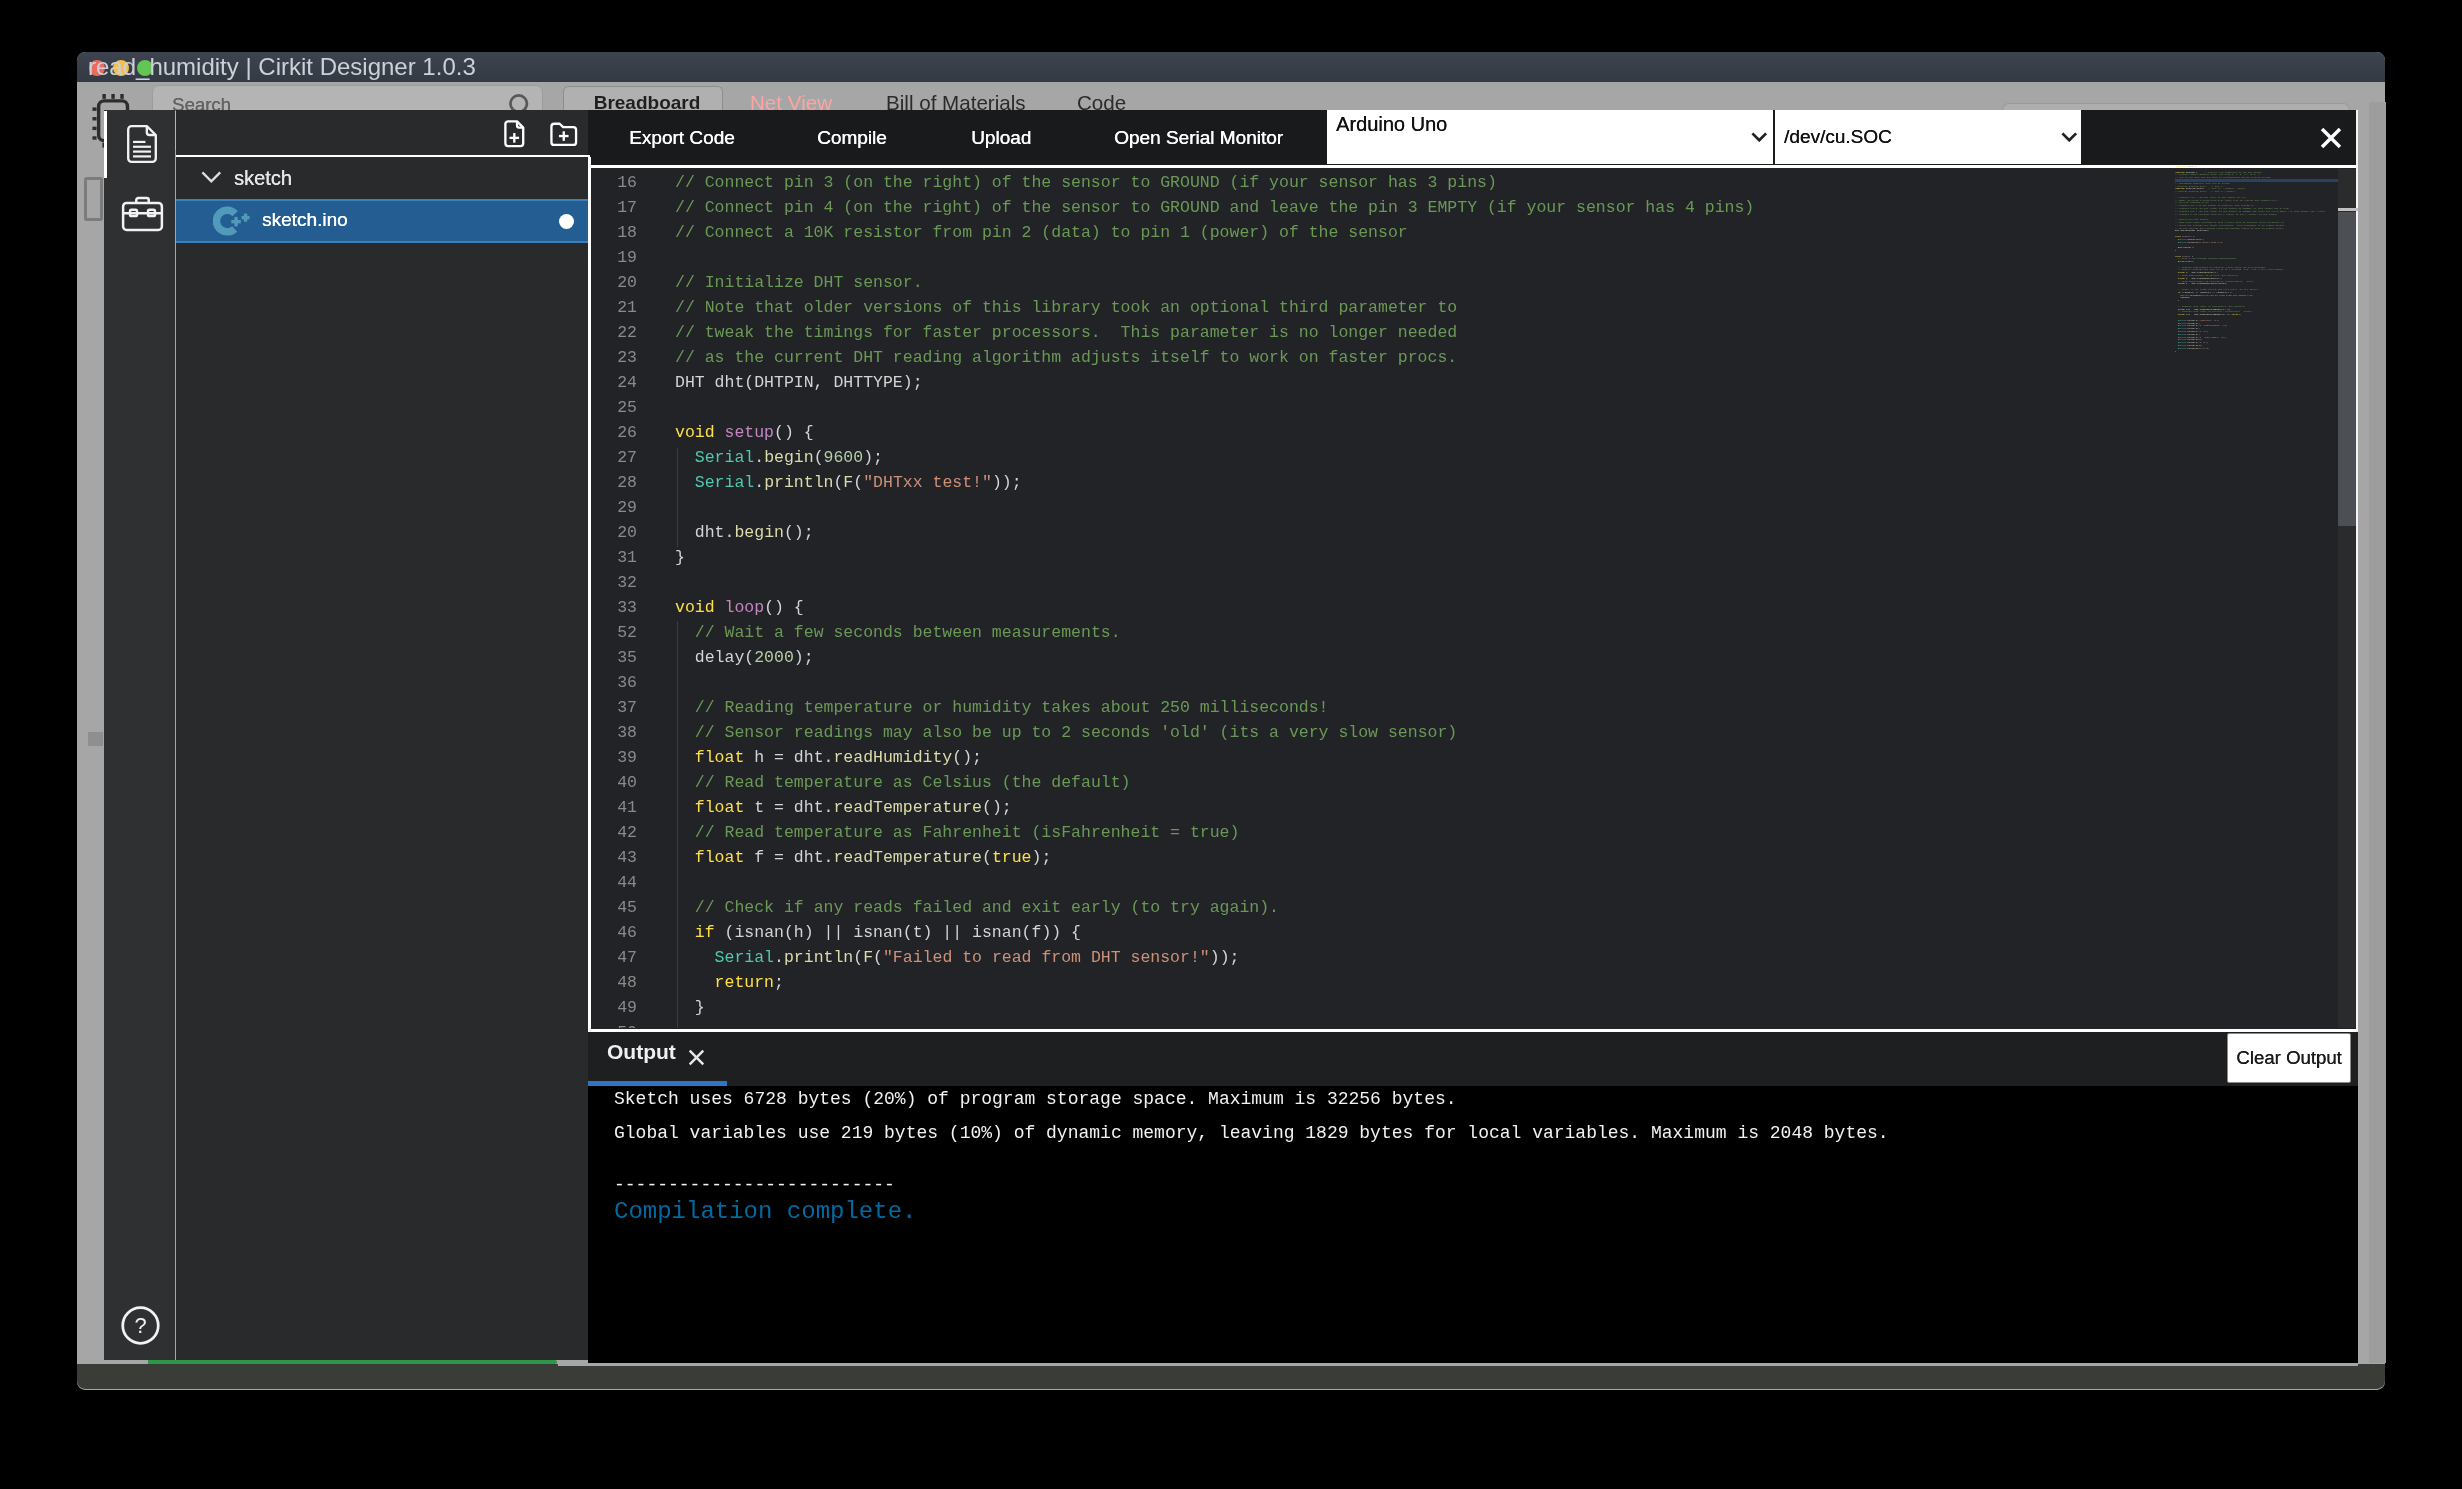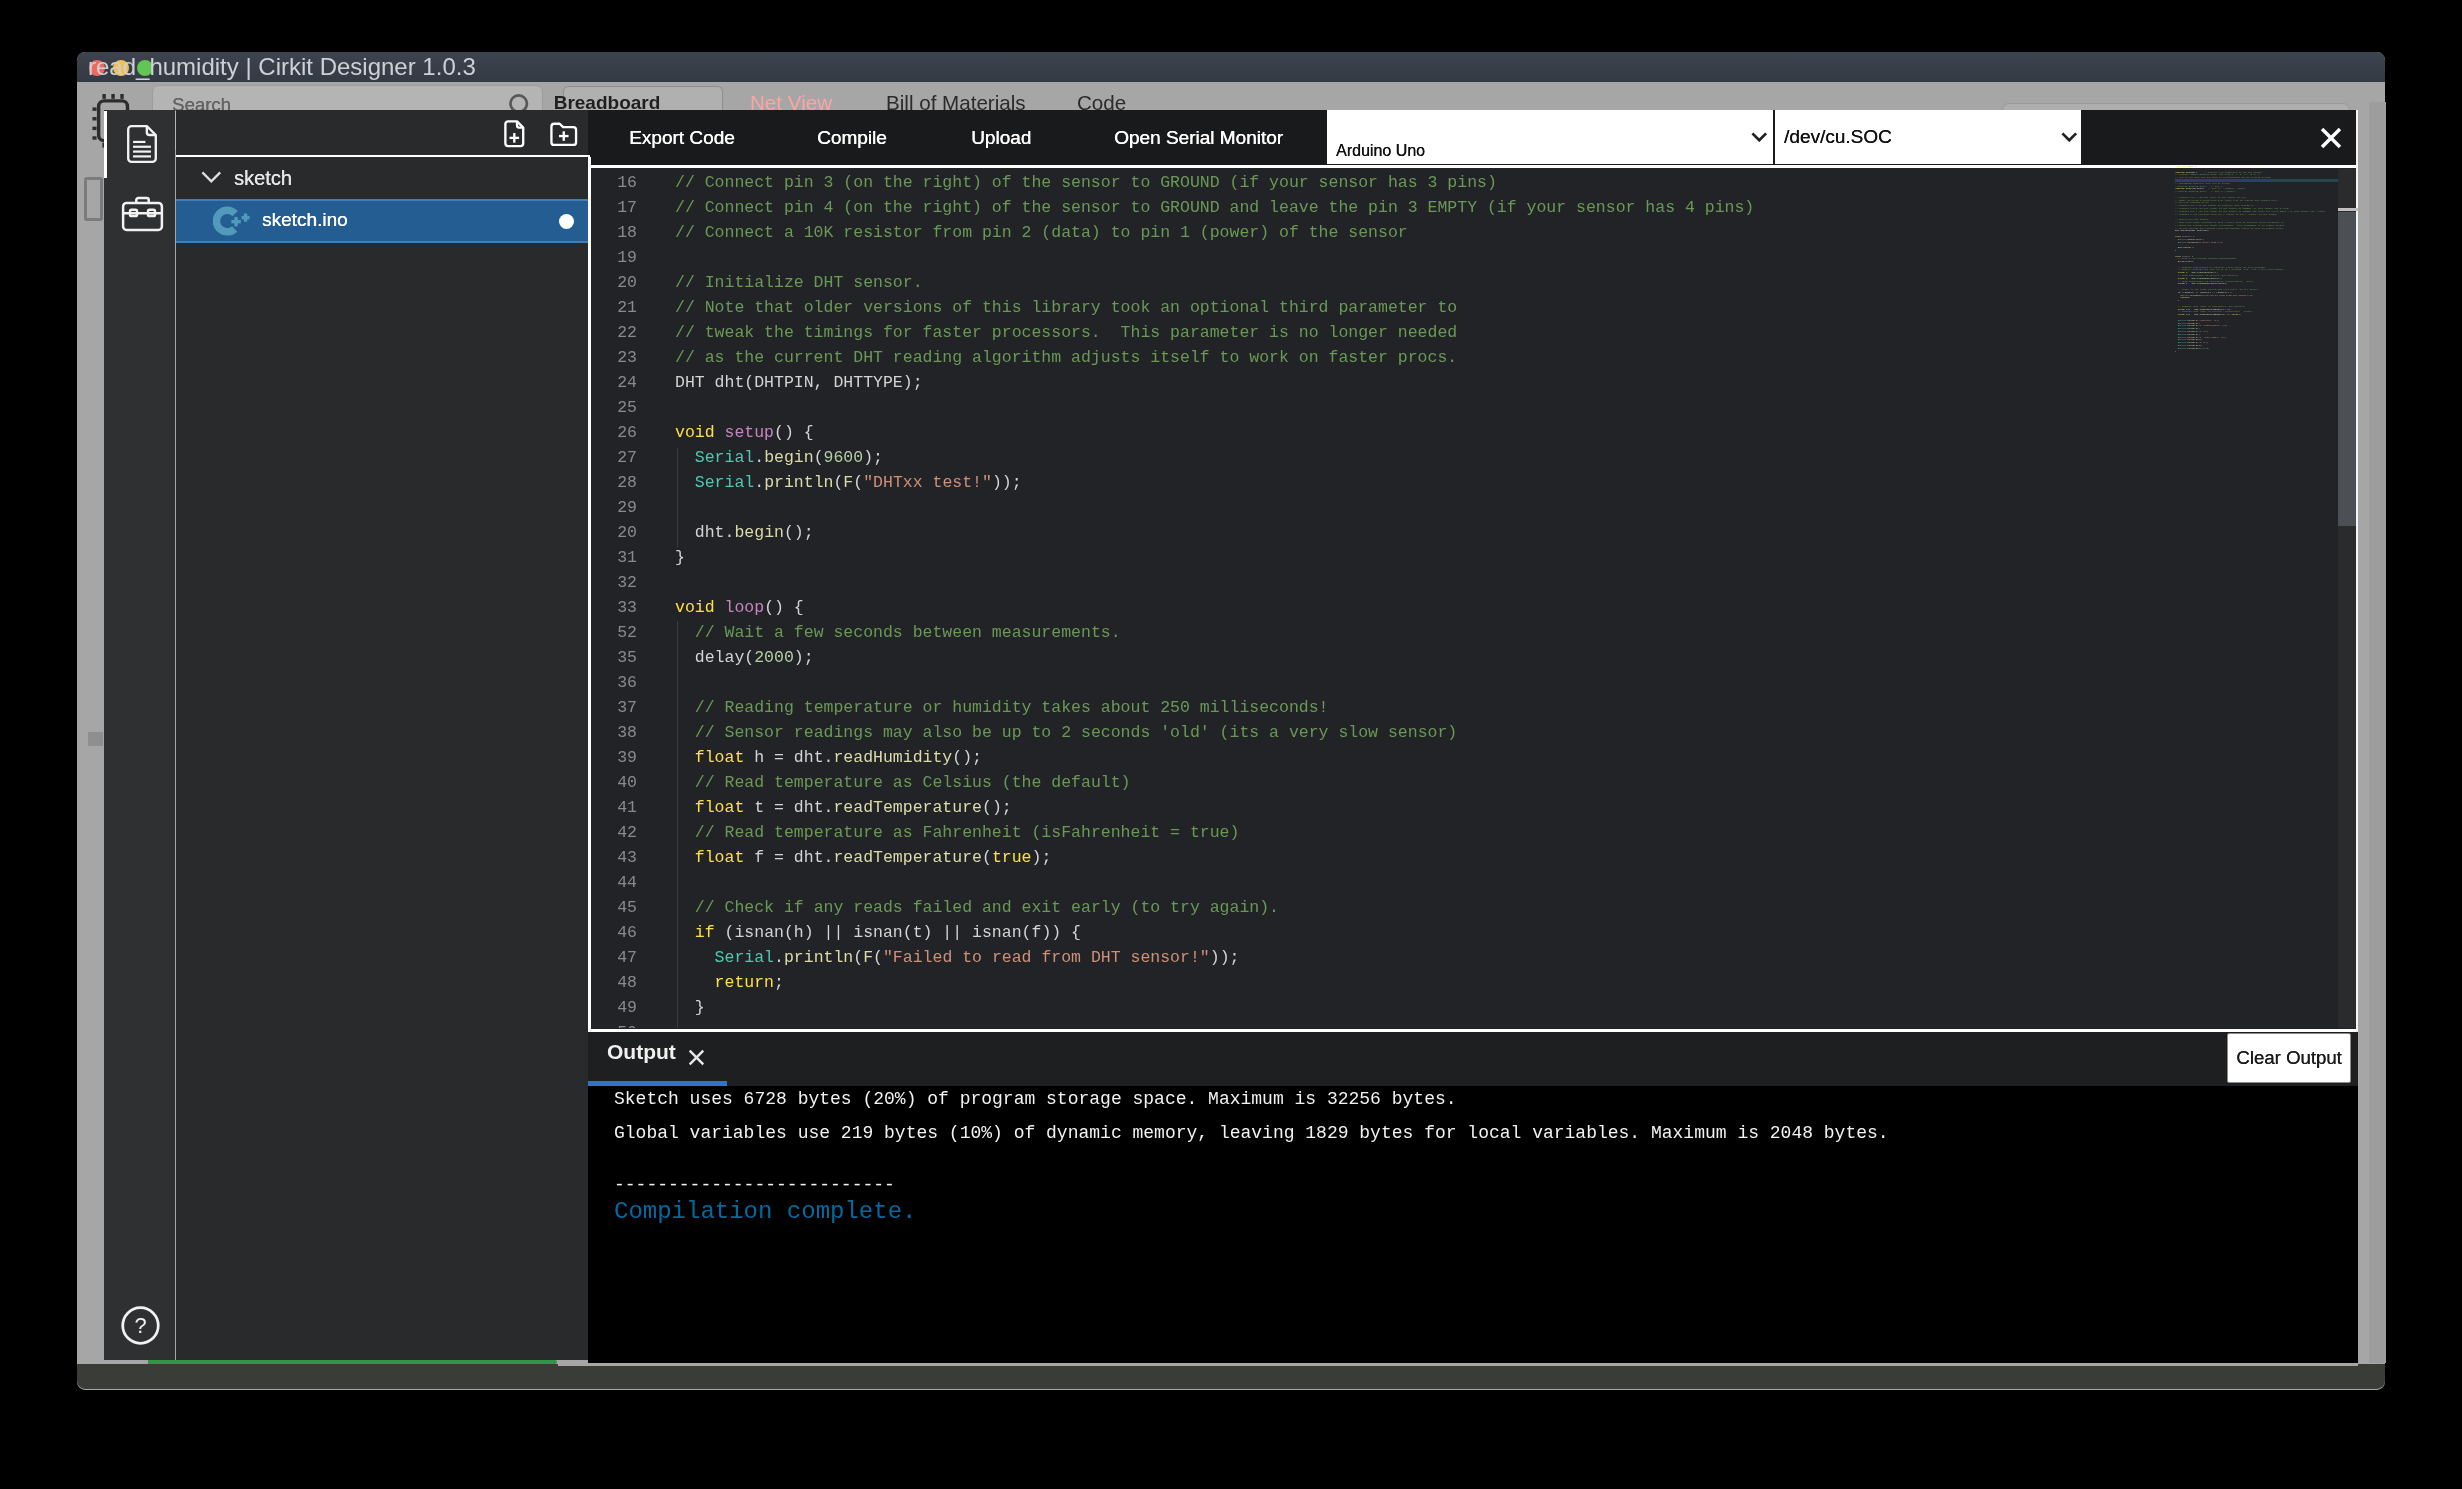--- a/index.html
+++ b/index.html
@@ -38,21 +38,21 @@
 <div class="ab" style="left:88px;top:732px;width:15px;height:13.7px;background:#8f8f8f"></div>
 
 <div class="ab" style="left:152px;top:85px;width:391px;height:66px;background:#b4b4b4;border:1.4px solid #9c9c9c;border-radius:6.9px"></div>
 <div class="ab" style="left:172px;top:94px;font-size:18.6px;color:#636363;text-shadow:0.3px 0 #636363">Search</div>
 <svg class="ab" style="left:507px;top:92px" width="27.5" height="27.5" viewBox="0 0 40 40">
  <circle cx="17" cy="17" r="12" stroke="#585858" stroke-width="4" fill="none"></circle>
  <line x1="26" y1="26" x2="35" y2="35" stroke="#585858" stroke-width="4"></line>
 </svg>
 
 <div class="ab" style="left:563px;top:86px;width:160px;height:41px;background:#b0b0b0;border:1.4px solid #8d8d8d;border-bottom:none;border-radius:5.5px 5.5px 0 0"></div>
-<div class="ab" style="left:539px;top:92px;width:136px;text-align:center;font-size:19px;font-weight:bold;color:#1f1f1f">Breadboard</div>
+<div class="ab" style="left:579px;top:92px;width:136px;text-align:center;font-size:19px;font-weight:bold;color:#1f1f1f">Breadboard</div>
 <div class="ab" style="left:750px;top:91px;font-size:20.6px;color:#fca5a5">Net View</div>
 <div class="ab" style="left:886px;top:91px;font-size:20.6px;color:#2b2b2b">Bill of Materials</div>
 <div class="ab" style="left:1077px;top:91px;font-size:20.6px;color:#2b2b2b">Code</div>
 
 <div class="ab" style="left:2002px;top:103px;width:348px;height:9.6px;background:#aeaeae;border:1.4px solid #9a9a9a;border-bottom:none;border-radius:6.9px 6.9px 0 0"></div>
 <div class="ab" style="left:2369px;top:102px;width:16.5px;height:1261px;background:#9d9d9d"></div>
 
 <div class="ab" style="left:77px;top:1364px;width:2308px;height:25.4px;background:#3a3c38;border-radius:0 0 8.2px 8.2px"></div>
 
 <div class="ab" style="left:588px;top:110px;width:1770px;height:55px;background:#191a1b"></div>
@@ -129,21 +129,21 @@
 <div class="ab" style="left:262px;top:209px;font-size:19px;color:#fff;text-shadow:0.3px 0 #fff">sketch.ino</div>
 <div class="ab" style="left:559px;top:214px;width:15px;height:15px;border-radius:50%;background:#fff"></div>
 
 <div class="ab" style="left:588px;top:110px;width:1770px;height:55px;line-height:55px;font-size:0;color:#fff;text-shadow:0.4px 0 #fff">
  <span style="font-size:19px;position:absolute;left:41px">Export Code</span>
  <span style="font-size:19px;position:absolute;left:229px">Compile</span>
  <span style="font-size:19px;position:absolute;left:383px">Upload</span>
  <span style="font-size:19px;position:absolute;left:526px">Open Serial Monitor</span>
 </div>
 <div class="ab" style="left:1327px;top:110px;width:446px;height:54px;background:#fff"></div>
-<div class="ab" style="left:1336px;top:142px;font-size:16px;color:#111;text-shadow:0.3px 0 #111">Arduino Uno</div>
+<div class="ab" style="left:1336px;top:113px;font-size:20px;color:#111;text-shadow:0.3px 0 #111">Arduino Uno</div>
 <svg class="ab" style="left:1751px;top:132px" width="16.5" height="10.3" viewBox="0 0 24 15">
     <polyline points="2,2 12,12 22,2" stroke="#222" stroke-width="4" fill="none"></polyline>
   </svg>
 <div class="ab" style="left:1775px;top:110px;width:306px;height:54px;background:#fff"></div>
 <div class="ab" style="left:1784px;top:126px;font-size:19px;color:#111;text-shadow:0.3px 0 #111">/dev/cu.SOC</div>
 <svg class="ab" style="left:2061px;top:132px" width="16.5" height="10.3" viewBox="0 0 24 15">
     <polyline points="2,2 12,12 22,2" stroke="#222" stroke-width="4" fill="none"></polyline>
   </svg>
 <svg class="ab" style="left:2320px;top:127px" width="22" height="22" viewBox="0 0 32 32">
  <g stroke="#fff" stroke-width="5">

